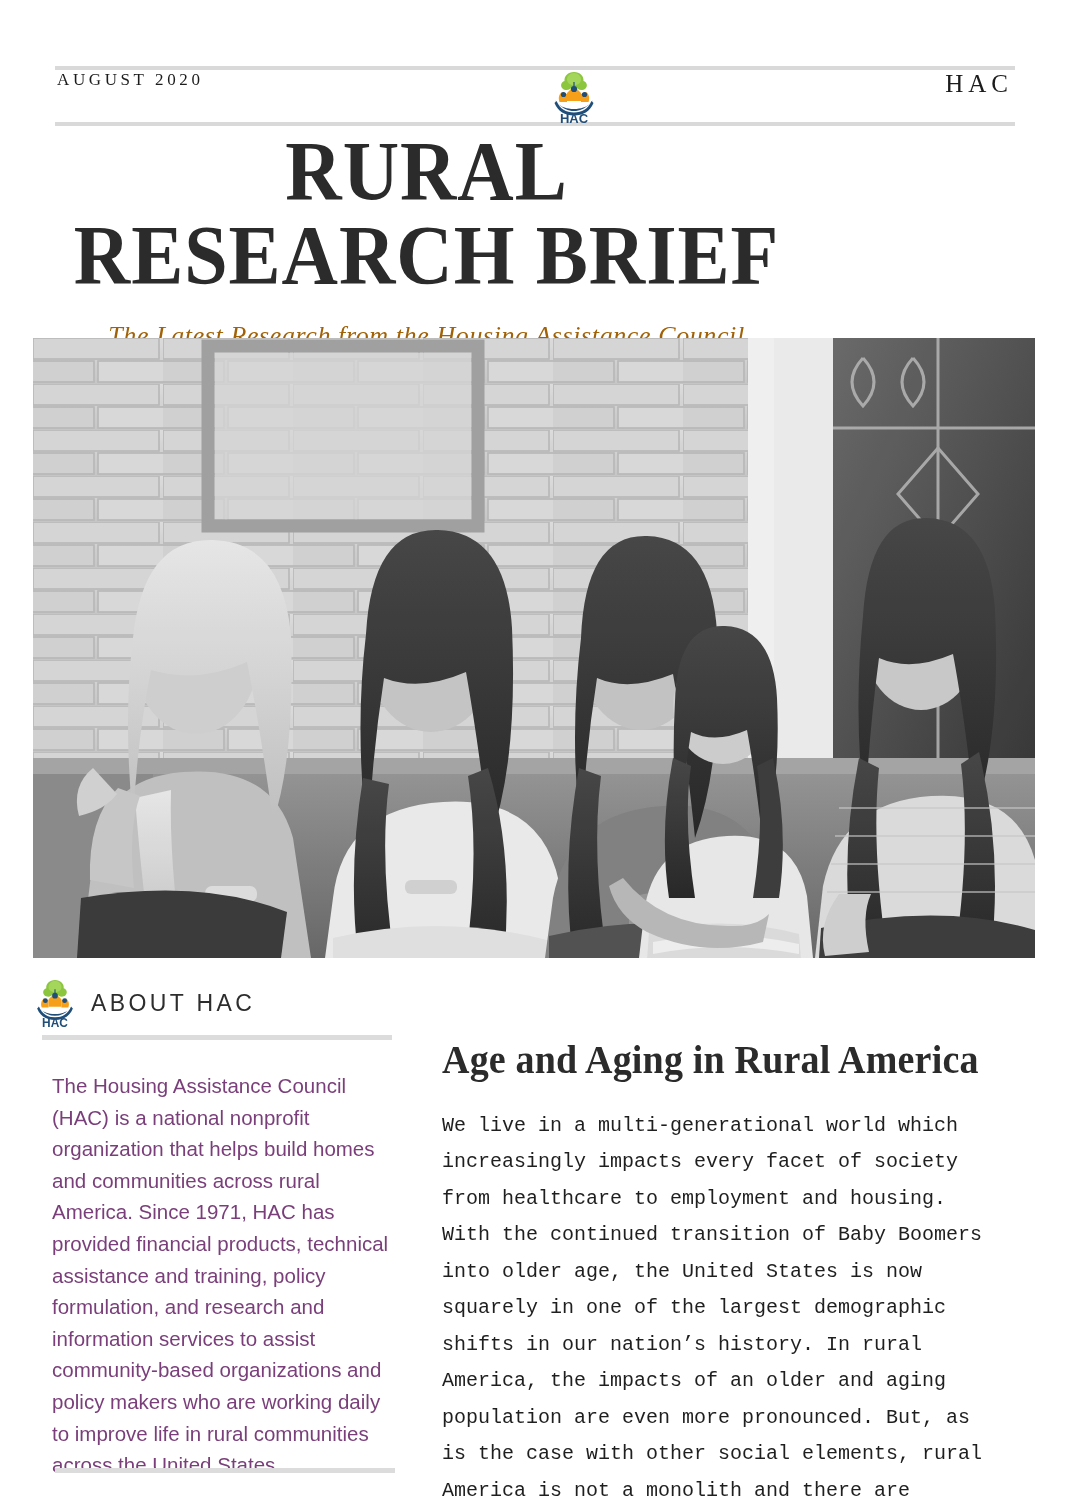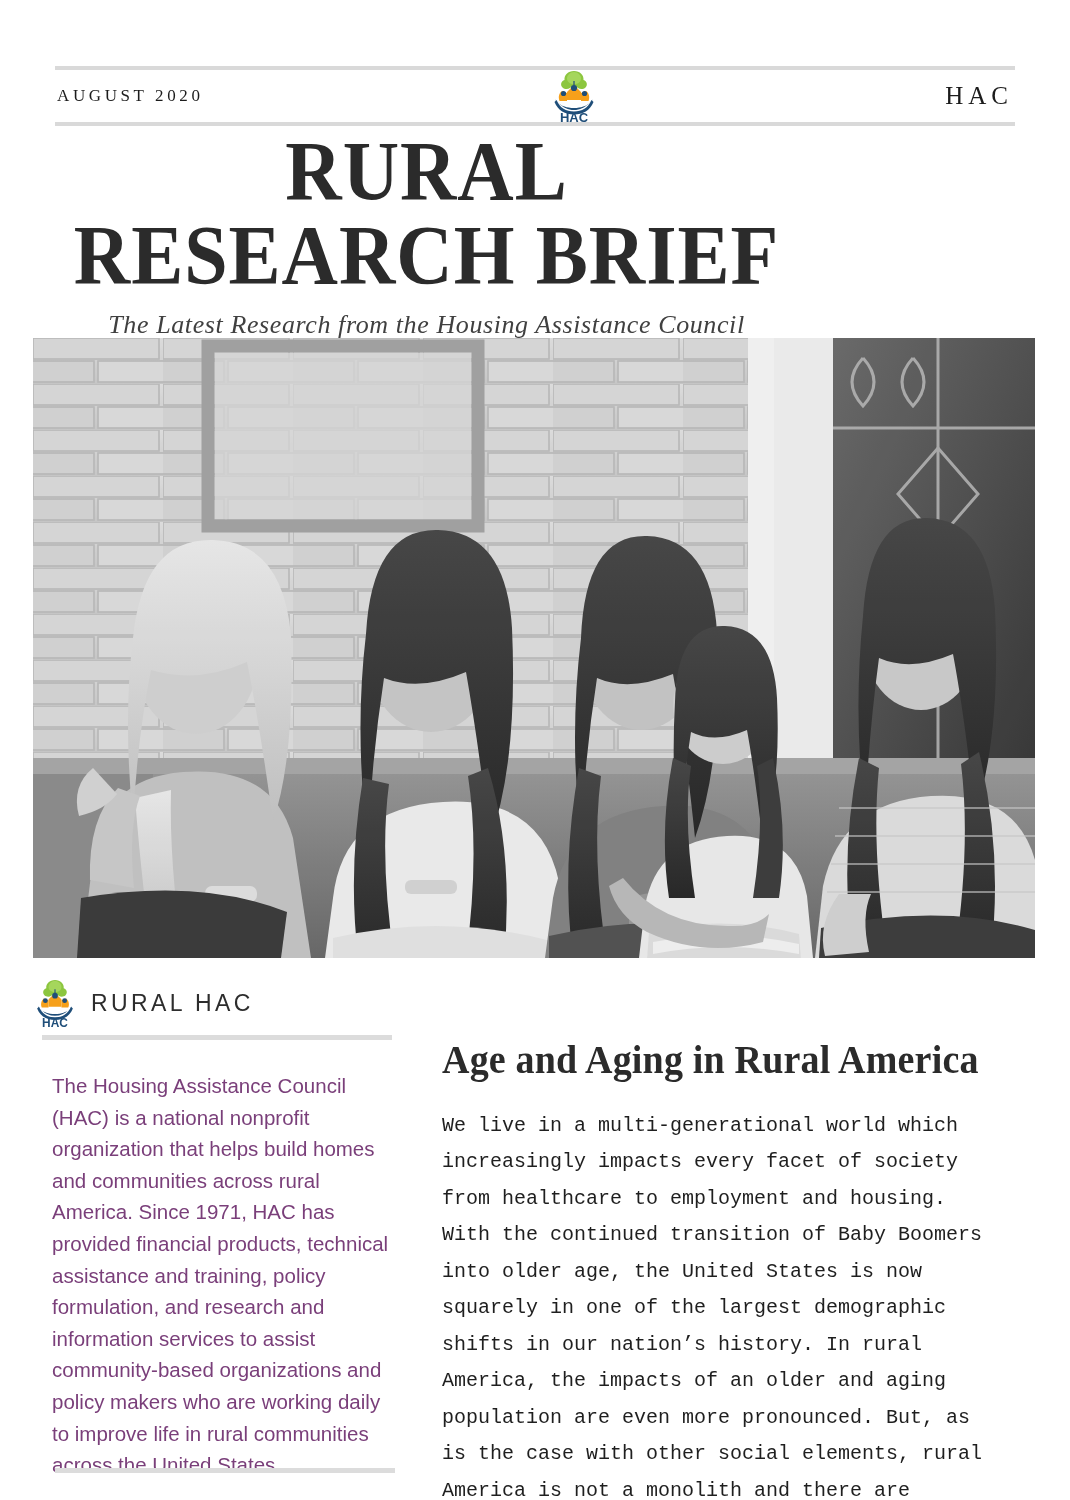--- a/index.html
+++ b/index.html
@@ -29,21 +29,20 @@
     top: 66px;
     width: 960px;
   }
   .rule {
     height: 4px;
     background: #d9d9d9;
     width: 100%;
   }
   .masthead-row {
     display: flex;
-    align-items: center;
     justify-content: space-between;
     height: 52px;
     padding: 0 2px;
     box-sizing: border-box;
   }
   .issue-date {
     font-family: "Liberation Serif", serif;
     font-size: 17px;
     letter-spacing: 3.6px;
     color: #1c1c1c;
@@ -73,26 +72,26 @@
     font-weight: bold;
     color: #2b2b2b;
     letter-spacing: 1px;
     line-height: 0.95;
     transform: scaleX(0.93);
     transform-origin: center;
   }
   .title-line.l1 { font-size: 84px; }
   .title-line.l2 { font-size: 84px; margin-top: 4px; }
   .subtitle {
-    margin-top: 14px;
+    margin-top: 25px;
     font-family: "Liberation Serif", serif;
     font-style: italic;
     font-size: 26px;
     letter-spacing: 0.6px;
-    color: #404040;
+    color: #a16207;
   }
 
   
   .hero {
     position: absolute;
     left: 33px;
     top: 338px;
     width: 1002px;
     height: 620px;
     overflow: hidden;
@@ -342,21 +341,21 @@
           <path d="M12 22 C9 24 8 28 9.5 32 L17 32 L17 24 Z" fill="#f6a01a"></path>
           <path d="M36 22 C39 24 40 28 38.5 32 L31 32 L31 24 Z" fill="#f6a01a"></path>
           <circle cx="24" cy="19" r="3.1" fill="#1f4e79"></circle>
           <circle cx="13.5" cy="24.5" r="2.6" fill="#1f4e79"></circle>
           <circle cx="34.5" cy="24.5" r="2.6" fill="#1f4e79"></circle>
           <path d="M5 30 C5 30 12 41 24 41 C36 41 43 30 43 30 C43 30 39 39 24 39 C9 39 5 30 5 30 Z" fill="#1f4e79"></path>
           <path d="M6.5 31 C10 39 16 42.5 24 42.5 C32 42.5 38 39 41.5 31 L43.5 33 C40 41.5 33 45.5 24 45.5 C15 45.5 8 41.5 4.5 33 Z" fill="#1f4e79"></path>
           <text x="24" y="53" text-anchor="middle" font-family="Liberation Sans, sans-serif" font-size="13" font-weight="bold" fill="#1f4e79">HAC</text>
         </svg>
       </span>
-      <div class="about-title">RURAL HAC</div>
+      <div class="about-title">ABOUT HAC</div>
     </div>
 
     <div class="sidebar-rule"></div>
 
     <div class="about-body">The Housing Assistance Council (HAC) is a national nonprofit organization that helps build homes and communities across rural America. Since 1971, HAC has provided financial products, technical assistance and training, policy formulation, and research and information services to assist community-based organizations and policy makers who are working daily to improve life in rural communities across the United States.</div>
   </div>
 
   <div class="sidebar-rule-bottom"></div>
 
   <div class="article">

